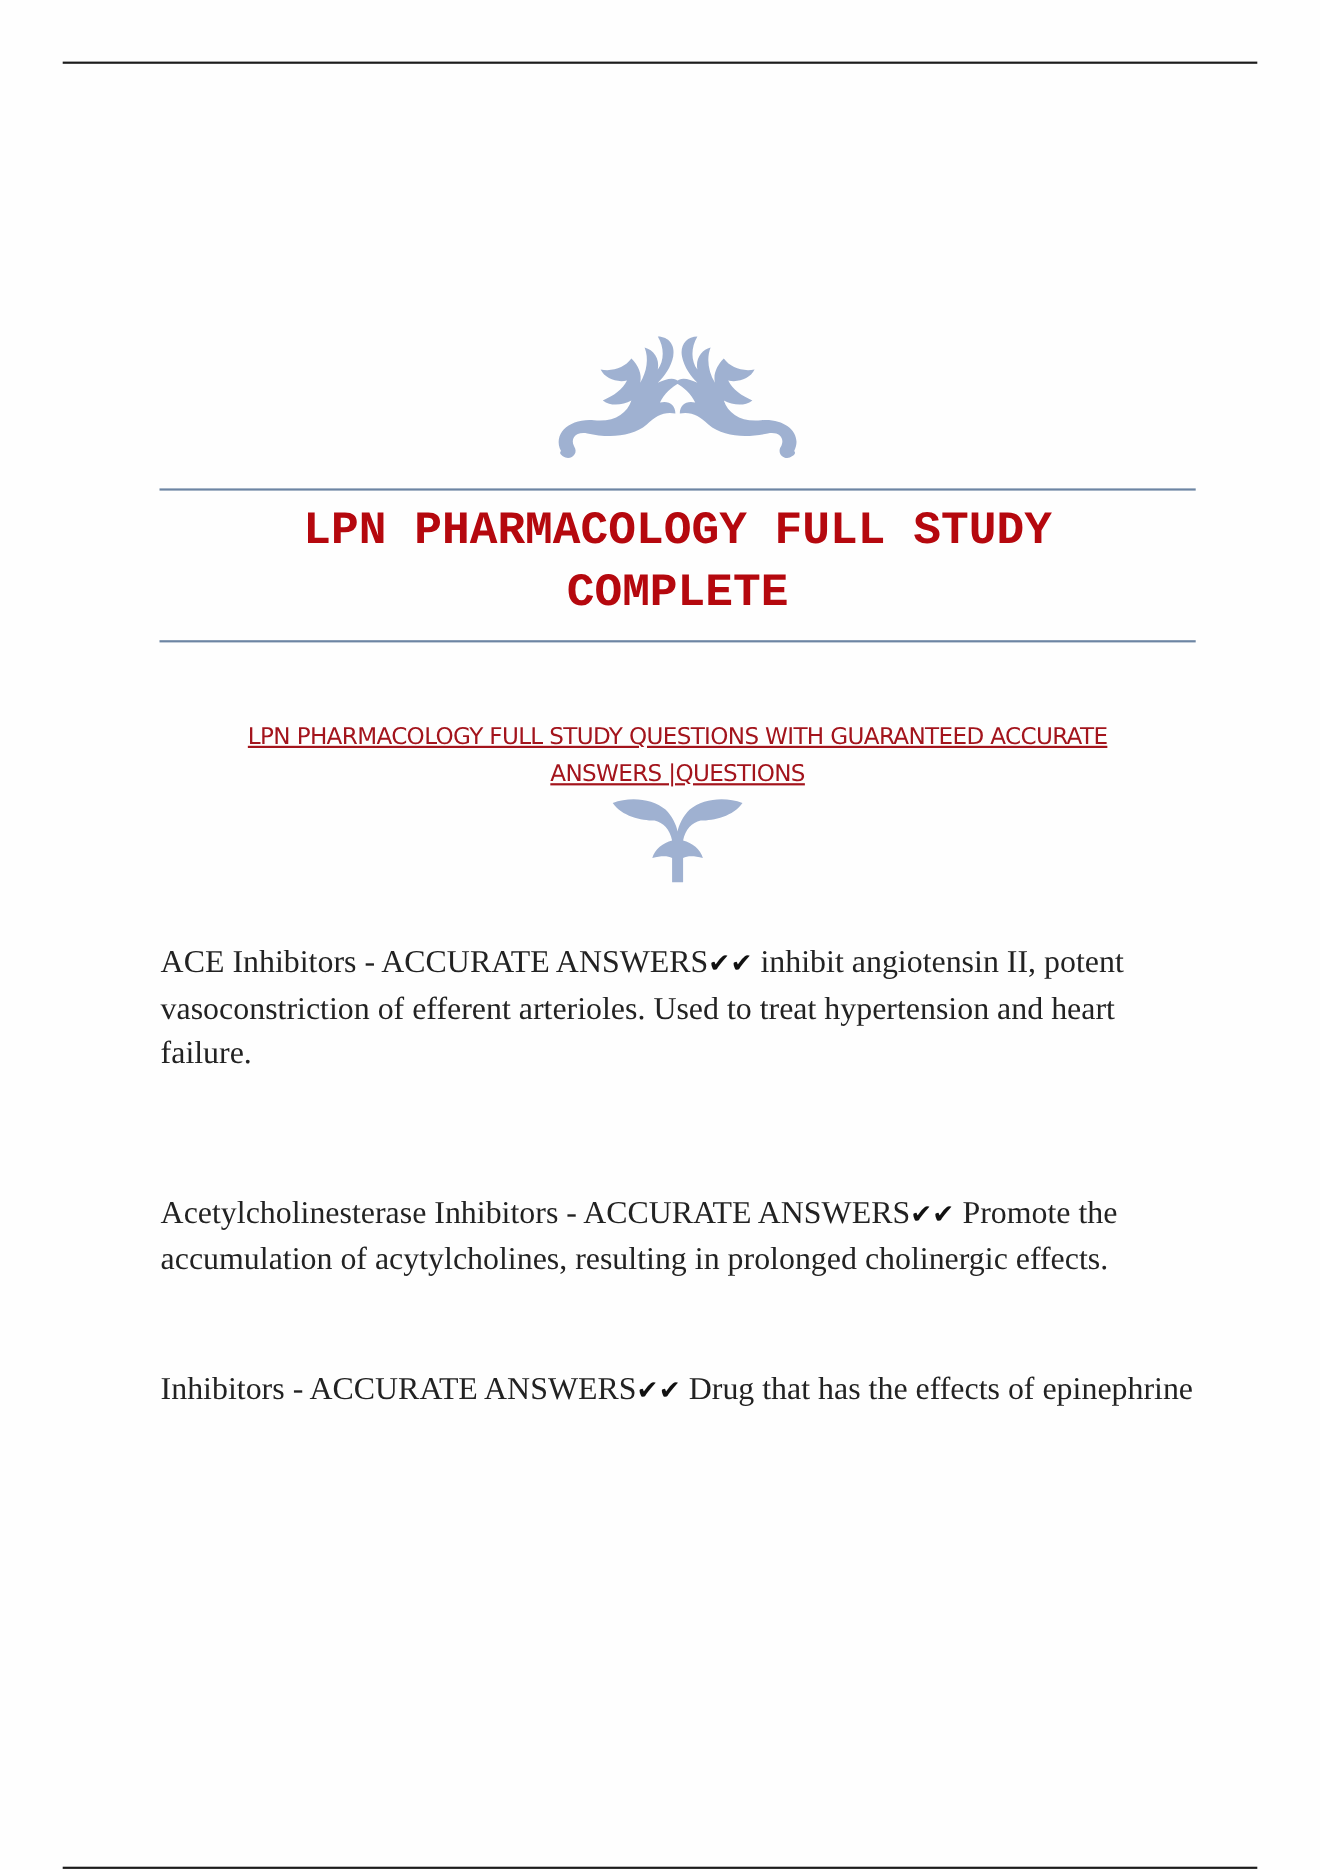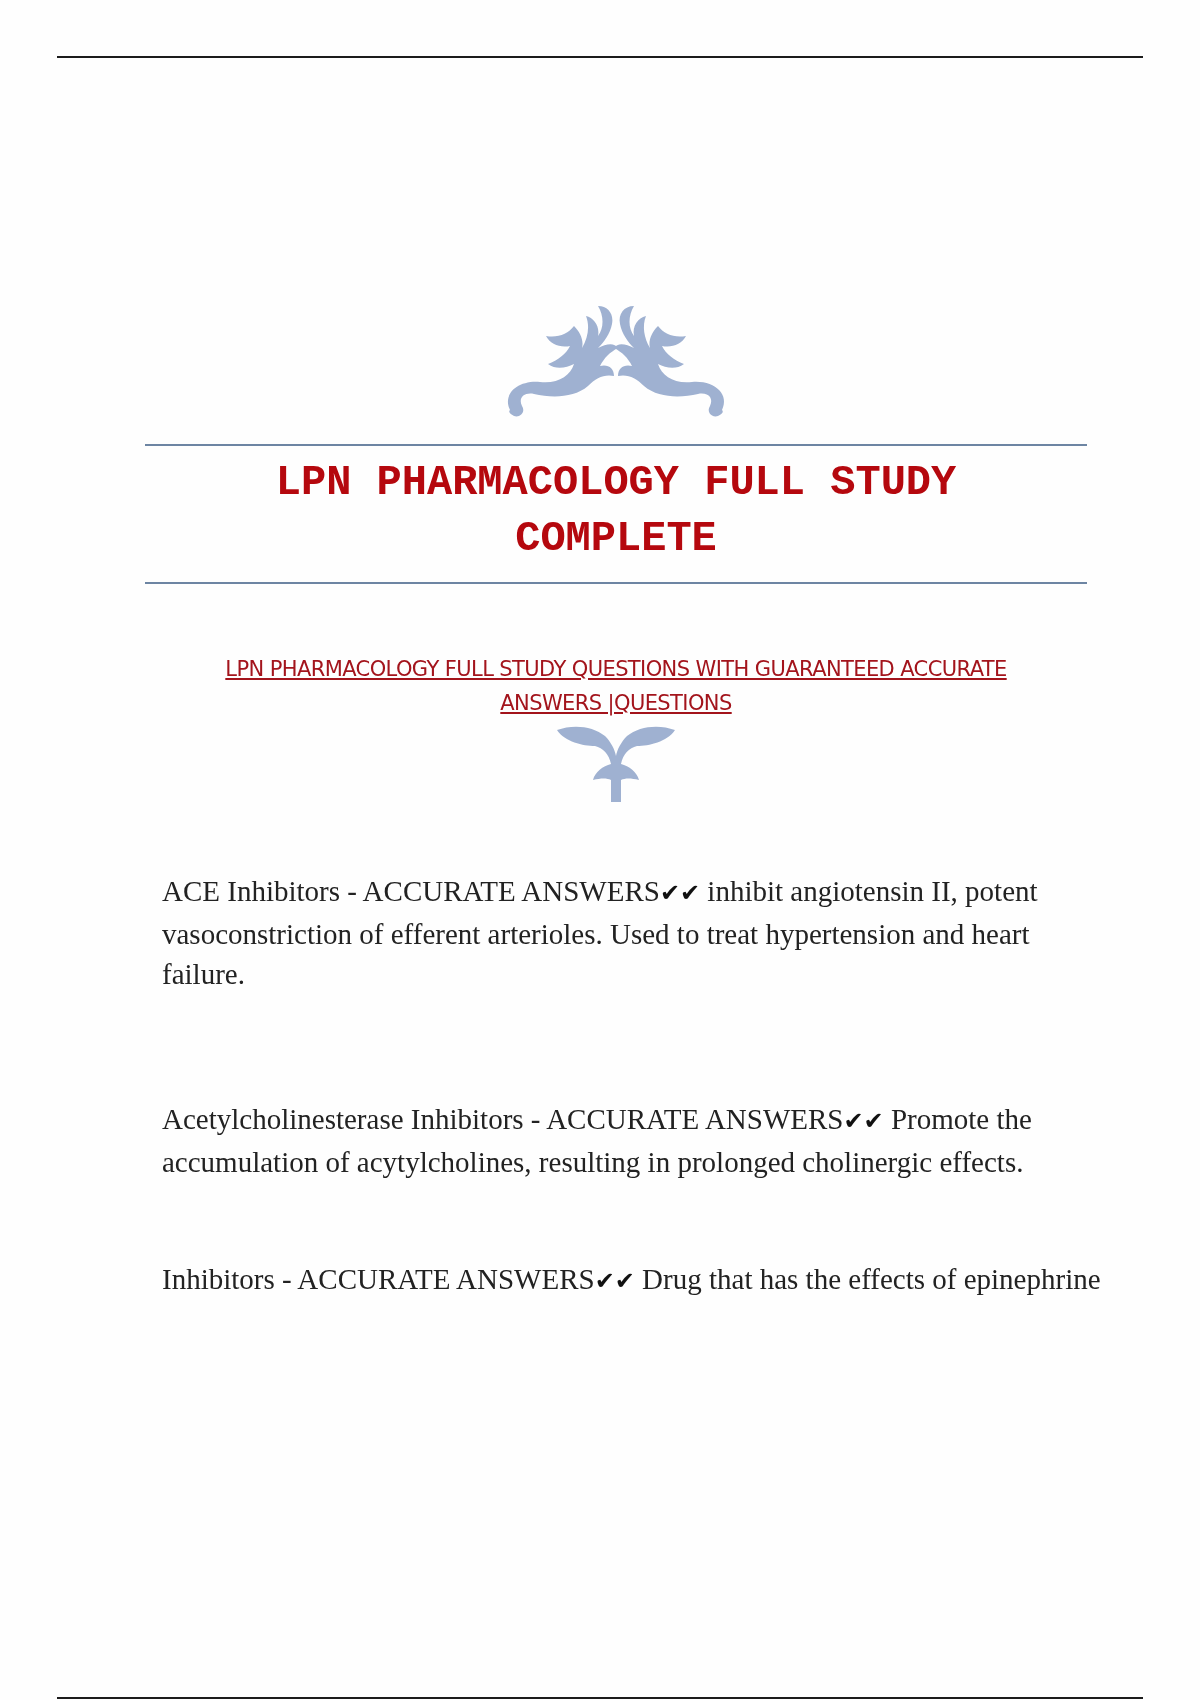--- a/index.html
+++ b/index.html
@@ -26,21 +26,21 @@
     position: absolute; left: 145px; top: 608px; width: 942px;
     text-align: center; color: #a3141c;
     font-family: "DejaVu Sans", sans-serif; font-size: 21px; line-height: 34px;
     text-decoration: underline; letter-spacing: -0.6px; margin-top: 44px;
   }
   .ornament-bottom { position: absolute; left: 553px; top: 720px; width: 126px; height: 84px; }
 
   .qa {
     position: absolute; left: 146px; width: 940px;
     font-size: 29px; line-height: 40.5px; color: #222;
-    margin: 16px;
+    margin: 0;
   }
   .qa.q1 { top: 855px; }
   .qa.q2 { top: 1083px; }
   .qa.q3 { top: 1243px; }
   .check { font-family: "DejaVu Sans", sans-serif; font-size: 24px; color: #111; }
 </style>
 </head>
 <body>
 
 <div class="rule-top"></div>

